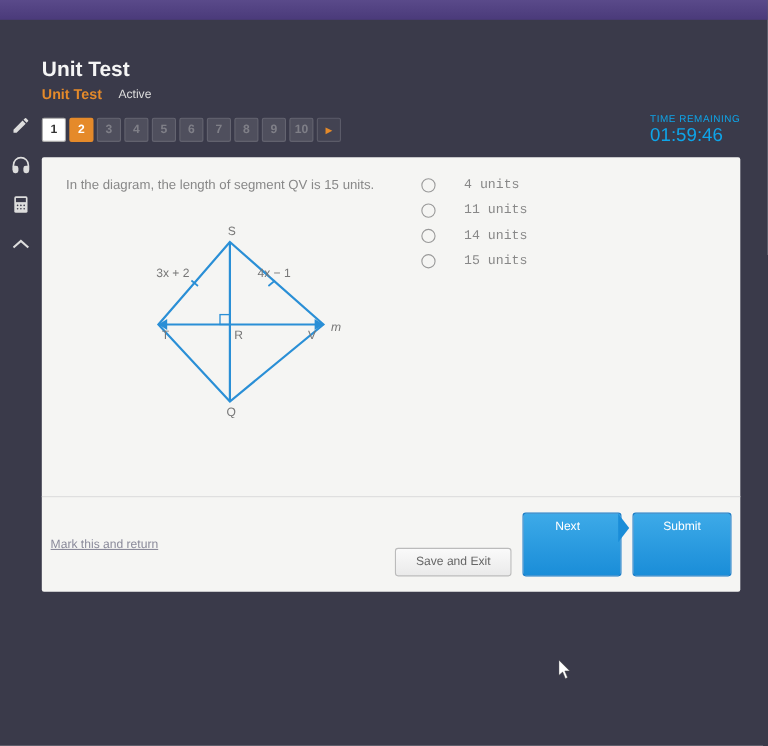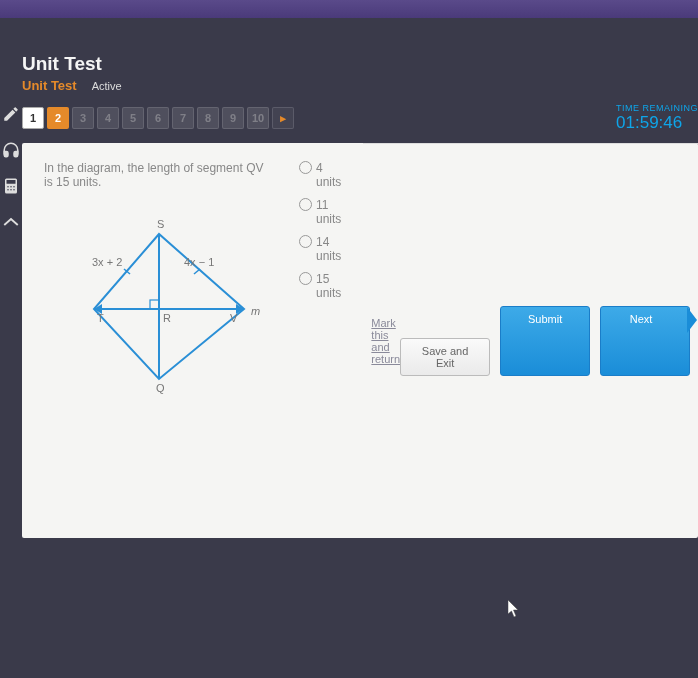--- a/index.html
+++ b/index.html
@@ -113,21 +113,21 @@
       letter-spacing: 0.5px;
     }
     .timer-value {
       font-size: 17px;
     }
     .content {
       background: #f5f5f3;
       border-radius: 2px;
       min-height: 395px;
       display: flex;
-      flex-direction: row;
+      flex-direction: column;
     }
     .question-area {
       display: flex;
       padding: 18px 22px;
       flex: 1;
     }
     .left-panel {
       flex: 1;
       padding-right: 15px;
     }
@@ -145,24 +145,25 @@
       flex: 0.9;
       padding-left: 10px;
     }
     .prompt-text {
       color: #888;
       font-size: 12px;
       margin-bottom: 14px;
     }
     .option {
       display: flex;
-      align-items: flex-start;
-      gap: 4px;
+      align-items: center;
+      gap: 26px;
       margin-bottom: 9px;
       cursor: pointer;
+      font-family: Liberation Mono, monospace;
     }
     .radio {
       width: 13px;
       height: 13px;
       border: 1.5px solid #999;
       border-radius: 50%;
       flex-shrink: 0;
     }
     .option-label {
       color: #888;
@@ -343,22 +344,22 @@
             <div class="radio"></div>
             <span class="option-label">15 units</span>
           </div>
         </div>
       </div>
 
       <div class="footer">
         <span class="mark-link">Mark this and return</span>
         <div class="footer-buttons">
           <div class="btn btn-secondary">Save and Exit</div>
+          <div class="btn btn-primary btn-next">Next</div>
           <div class="btn btn-primary">Submit</div>
-          <div class="btn btn-primary btn-next">Next</div>
         </div>
       </div>
     </div>
   </div>
 </div>
 
 <div class="cursor">
   <svg width="14" height="18" viewBox="0 0 14 18">
       <path d="M0 0 L0 14 L3.5 11 L6 17 L8 16 L5.5 10 L10 10 Z" fill="#fff" stroke="#444" stroke-width="0.5"></path>
     </svg>

